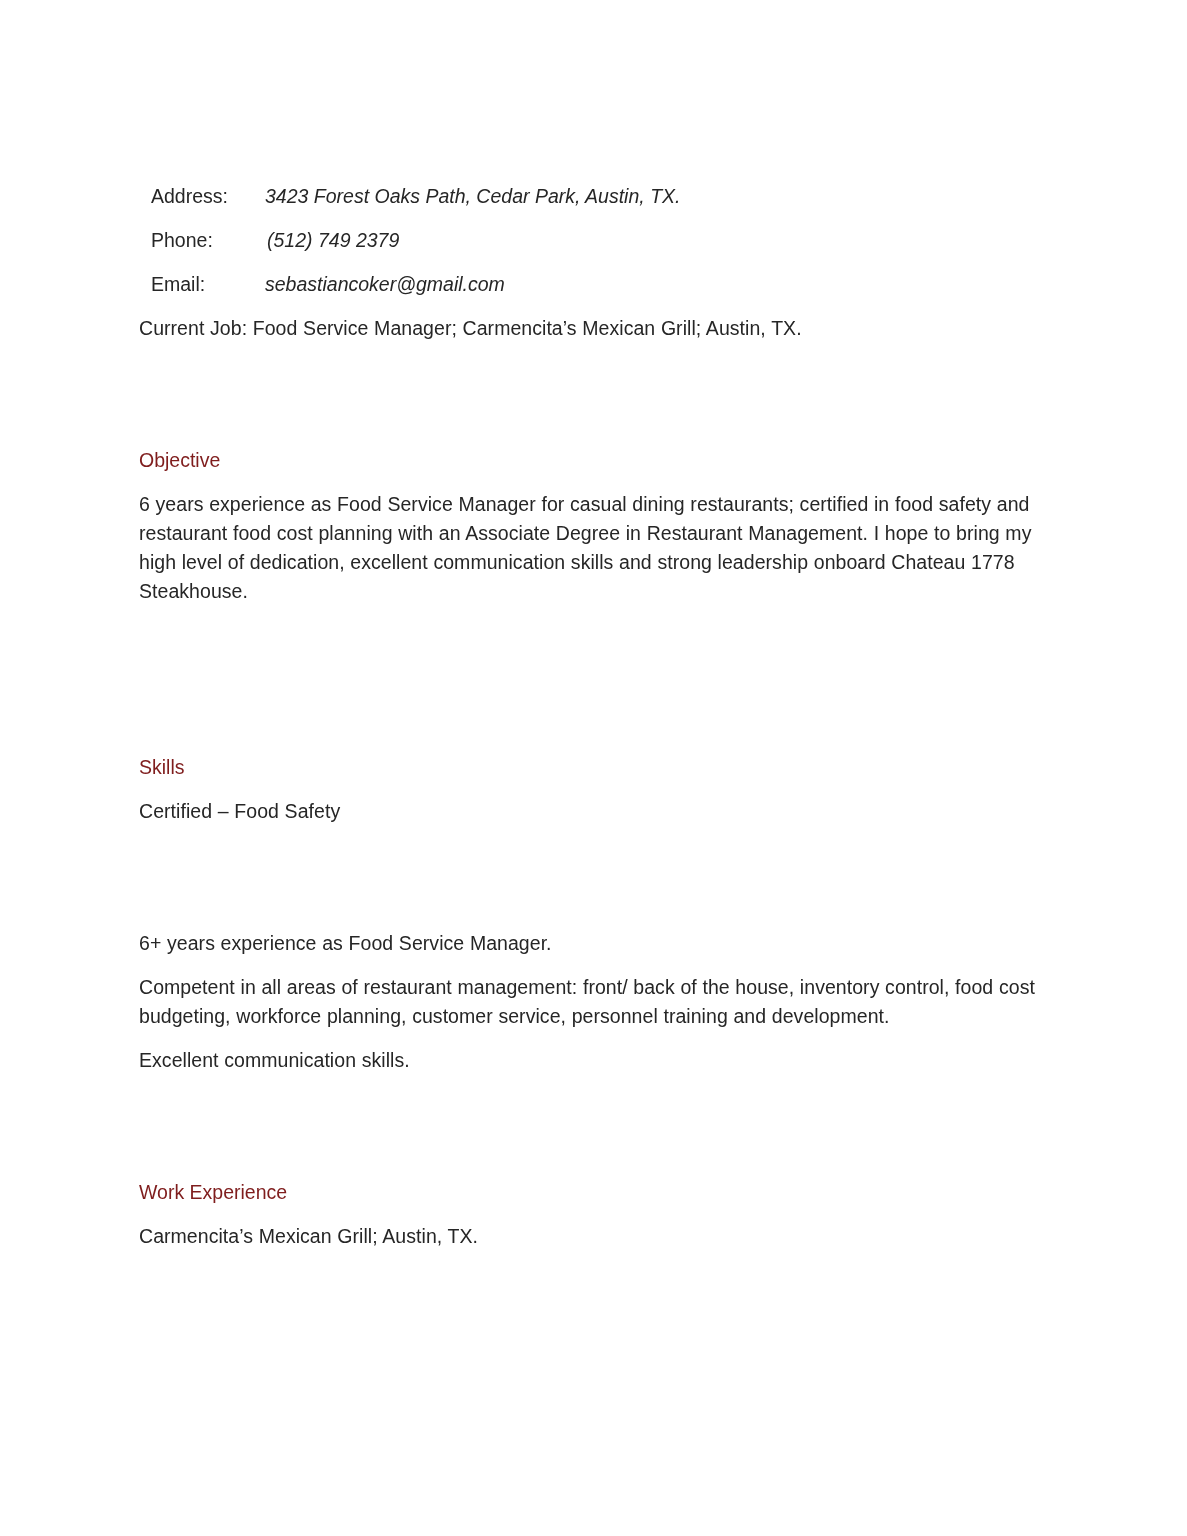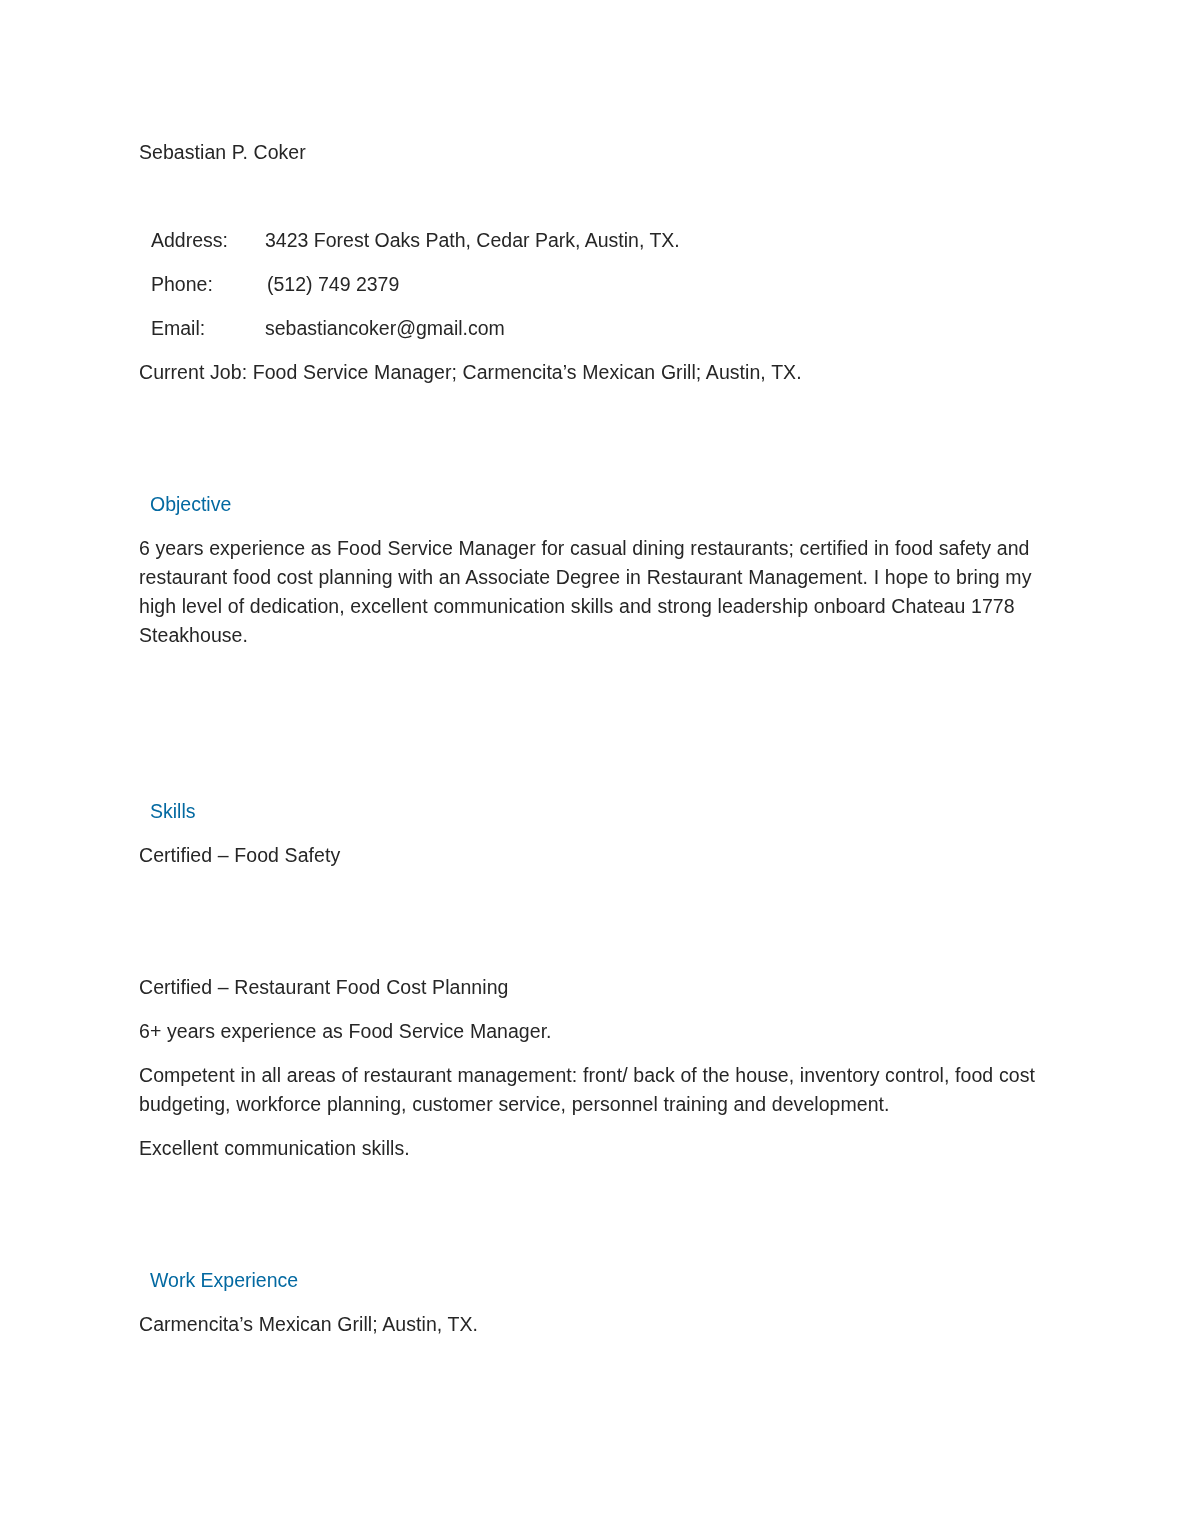--- a/index.html
+++ b/index.html
@@ -49,39 +49,39 @@
   }
   .contact-label {
     display: inline-block;
     width: 114px;
     vertical-align: top;
     margin-left: 12px;
   }
   .contact-value {
     display: inline-block;
     vertical-align: top;
+    font-style: italic;
   }
   .contact-value.phone {
     padding-left: 2px;
   }
   .heading {
     font-size: 19.5px;
     line-height: 29px;
-    color: #0369a1;
-    margin: 0 0 15px 11px;
+    color: #7f1d1d;
+    margin: 0 0 15px 0;
     font-weight: normal;
   }
 </style>
 </head>
 <body>
 
 <div class="page">
   <div class="doc-body">
 
-    <div class="para">Sebastian P. Coker</div>
 
     <div class="spacer-1"></div>
 
     <div class="contact-row">
       <span class="contact-label">Address:</span><span class="contact-value">3423 Forest Oaks Path, Cedar Park, Austin, TX.</span>
     </div>
 
     <div class="contact-row">
       <span class="contact-label">Phone:</span><span class="contact-value phone">(512) 749 2379</span>
     </div>
@@ -99,21 +99,20 @@
     <div class="para">6 years experience as Food Service Manager for casual dining restaurants; certified in food safety and restaurant food cost planning with an Associate Degree in Restaurant Management. I hope to bring my high level of dedication, excellent communication skills and strong leadership onboard Chateau 1778 Steakhouse.</div>
 
     <div class="spacer-3"></div>
 
     <div class="heading">Skills</div>
 
     <div class="para">Certified – Food Safety</div>
 
     <div class="spacer-2"></div>
 
-    <div class="para">Certified – Restaurant Food Cost Planning</div>
     <div class="para">6+ years experience as Food Service Manager.</div>
     <div class="para">Competent in all areas of restaurant management: front/ back of the house, inventory control, food cost budgeting, workforce planning, customer service, personnel training and development.</div>
     <div class="para">Excellent communication skills.</div>
 
     <div class="spacer-2"></div>
 
 
     <div class="heading">Work Experience</div>
 
     <div class="para">Carmencita’s Mexican Grill; Austin, TX.</div>

